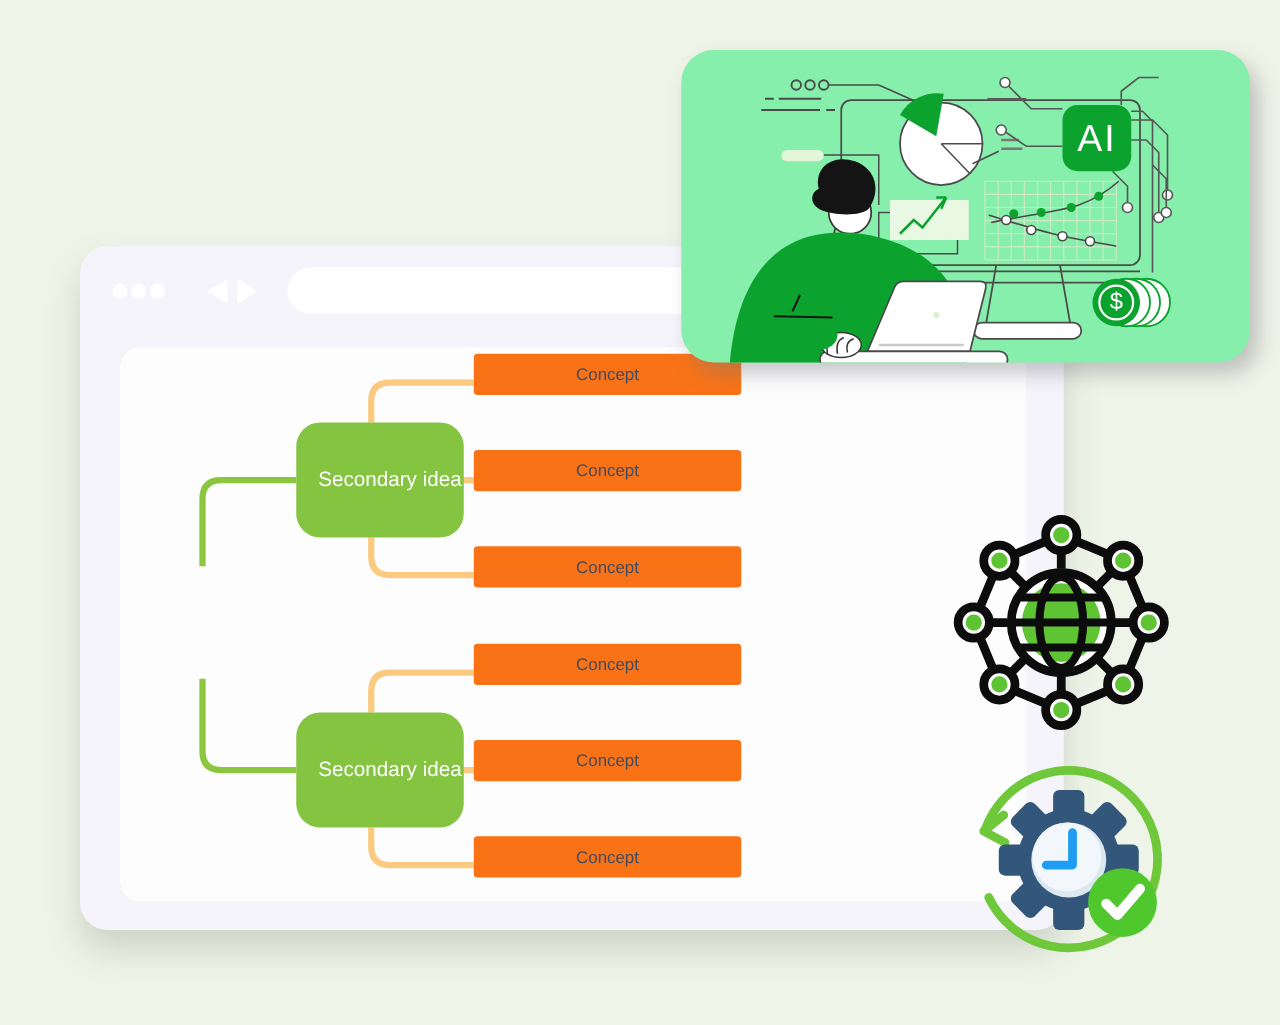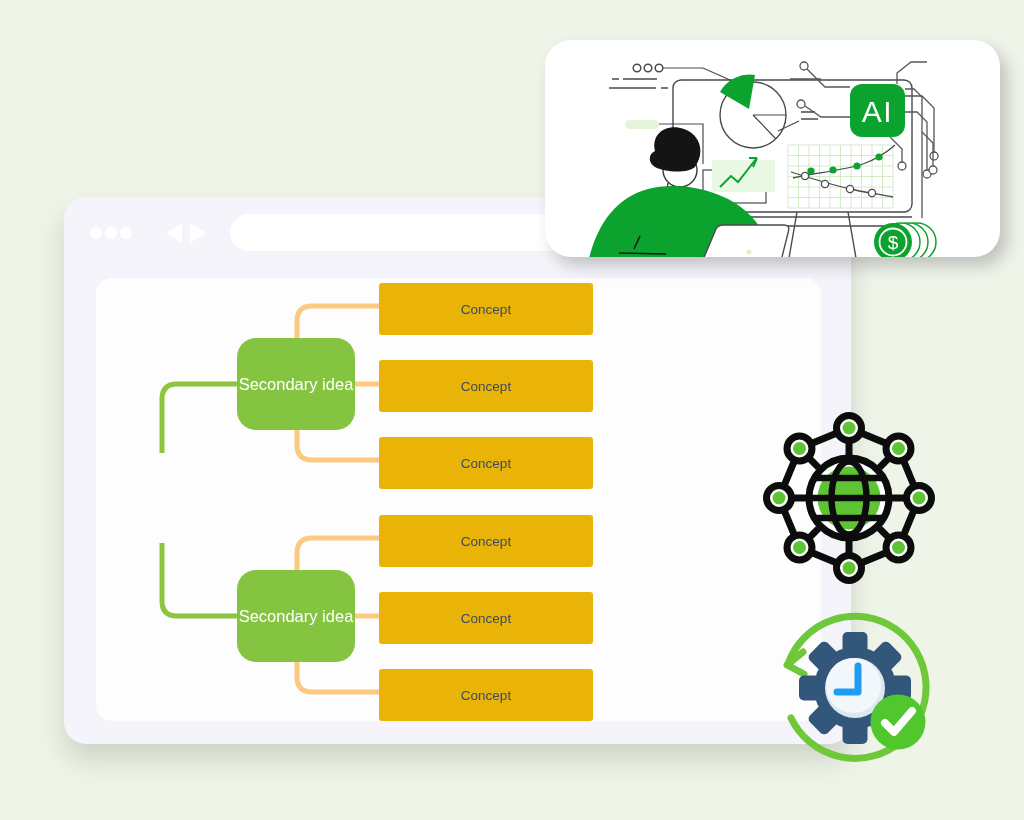--- a/index.html
+++ b/index.html
@@ -13,27 +13,27 @@
   .dot{width:12px;height:12px;border-radius:50%;background:#ffffff;}
   .navarrows{position:absolute;left:102px;top:25px;}
   .addr{position:absolute;left:166px;top:17px;width:590px;height:37px;border-radius:18.5px;background:#ffffff;}
   .content{position:absolute;left:32px;top:81px;width:725px;height:443px;border-radius:16px;background:#fdfdfe;}
 
   
   .mm-svg{position:absolute;inset:0;pointer-events:none;}
   .node{position:absolute;display:flex;align-items:center;justify-content:center;text-align:center;
         color:#ffffff;line-height:1.25;}
   .node-main{left:7px;top:175px;width:119px;height:90px;background:#2e4c69;border-radius:18px;font-size:20px;}
-  .node-sec{left:141px;width:118px;height:92px;background:#85c441;border-radius:19px;font-size:16.5px;}
+  .node-sec{left:141px;width:118px;height:92px;background:#85c441;border-radius:19px;font-size:16.5px;padding-left:16px;}
   .sec-1{top:60px;} .sec-2{top:292px;}
-  .concept{position:absolute;left:283px;width:214px;height:52px;background:#eab308;border-radius:3px;
+  .concept{position:absolute;left:283px;width:214px;height:33px;background:#f97316;border-radius:3px;
            display:flex;align-items:center;justify-content:center;color:#3d4b63;font-size:13.5px;}
 
   
-  .card{position:absolute;left:545px;top:40px;width:455px;height:217px;background:#ffffff;
+  .card{position:absolute;left:545px;top:40px;width:455px;height:250px;background:#86efac;
         border-radius:26px;box-shadow:7px 9px 16px rgba(120,120,128,.40);overflow:hidden;}
   .card svg{display:block;}
 
   
   .globe-icon{position:absolute;left:758px;top:412px;width:182px;height:172px;}
   .gear-icon{position:absolute;left:760px;top:602px;width:175px;height:172px;}
 </style>
 </head>
 <body>
 

